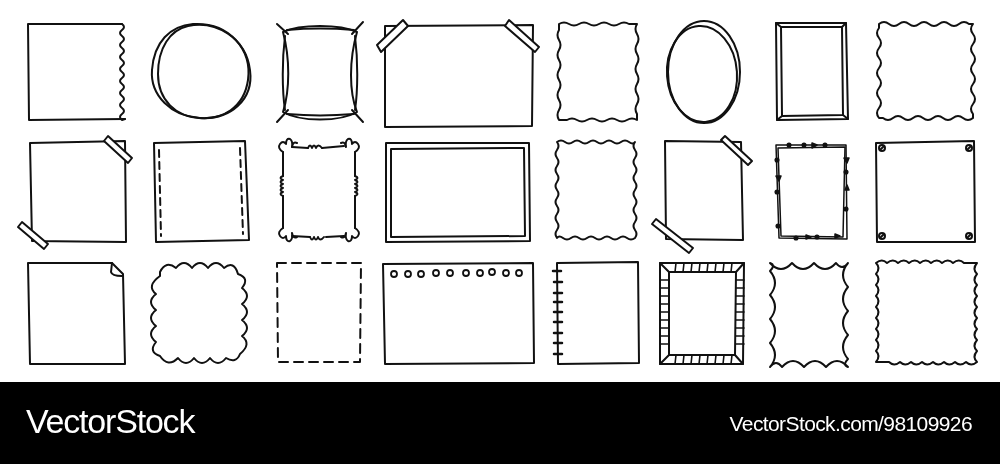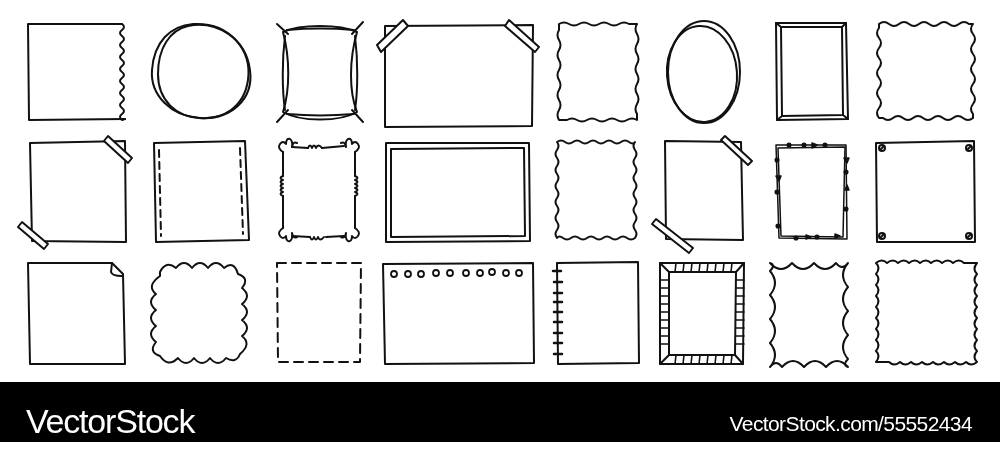--- a/index.html
+++ b/index.html
@@ -1,19 +1,19 @@
 <!DOCTYPE html>
 <html><head>
 <meta charset="utf-8">
 <style>
   html, body { margin: 0; padding: 0; }
   body { width: 1000px; height: 464px; background: #ffffff; position: relative; overflow: hidden; font-family: "Liberation Sans", sans-serif; }
   #art { position: absolute; left: 0; top: 0; width: 1000px; height: 382px; background: #ffffff; }
   #art svg { position: absolute; left: 0; top: 0; }
-  .footer { position: absolute; left: 0; top: 382px; width: 1000px; height: 60px; background: #000000; color: #ffffff; }
+  .footer { position: absolute; left: 0; top: 382px; width: 1000px; height: 82px; background: #000000; color: #ffffff; }
   .brand { position: absolute; left: 26px; top: 20px; font-size: 34px; letter-spacing: -1.2px; font-family: "Liberation Sans", sans-serif; }
   .url { position: absolute; right: 28px; top: 30px; font-size: 21px; letter-spacing: -0.6px; font-family: "Liberation Sans", sans-serif; }
   svg path, svg rect, svg ellipse, svg line, svg circle, svg polyline, svg polygon { vector-effect: non-scaling-stroke; }
 </style>
 </head>
 <body>
 
 <div id="art">
 <svg width="1000" height="382" viewBox="0 0 1000 382" fill="none" stroke="#111111" stroke-width="2" stroke-linecap="round" stroke-linejoin="round">
 
@@ -200,14 +200,14 @@
     <path d="M876,263 q6,-5 11,0 q6,-5 11,0 q6,-5 11,0 q6,-5 11,0 q6,-5 11,0 q6,-5 11,0 q6,-5 11,0 q6,-5 11,0 L977,263
              q-5,6 0,11 q-5,6 0,11 q-5,6 0,11 q-5,6 0,11 q-5,6 0,11 q-5,6 0,11 q-5,6 0,11 q-5,6 0,11 q-5,6 0,11
              q-6,5 -11,0 q-6,5 -11,0 q-6,5 -11,0 q-6,5 -11,0 q-6,5 -11,0 q-6,5 -11,0 q-6,5 -11,0 q-6,5 -11,0 L876,362
              q5,-6 0,-11 q5,-6 0,-11 q5,-6 0,-11 q5,-6 0,-11 q5,-6 0,-11 q5,-6 0,-11 q5,-6 0,-11 q5,-6 0,-11 q5,-6 0,-11 Z"></path>
   </g>
 </svg>
 </div>
 
 <div class="footer">
   <div class="brand">VectorStock</div>
-  <div class="url">VectorStock.com/55552434</div>
+  <div class="url">VectorStock.com/98109926</div>
 </div>
 
 </body></html>

